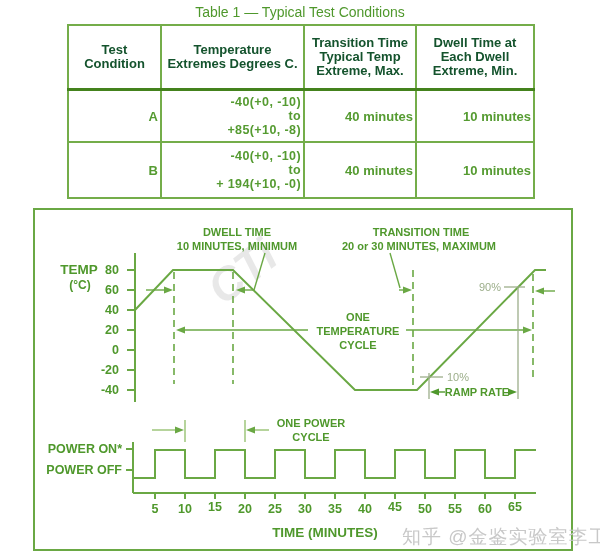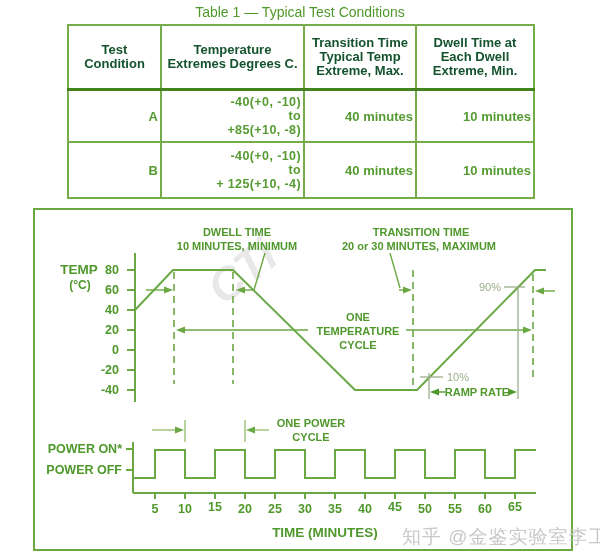--- a/index.html
+++ b/index.html
@@ -66,21 +66,21 @@
         <div class="temp-line">+85(+10, -8)</div>
       </td>
       <td>40 minutes</td>
       <td>10 minutes</td>
     </tr>
     <tr class="rowB">
       <td>B</td>
       <td>
         <div class="temp-line">-40(+0, -10)</div>
         <div class="temp-line">to</div>
-        <div class="temp-line">+ 125(+10, -4)</div>
+        <div class="temp-line">+ 194(+10, -0)</div>
       </td>
       <td>40 minutes</td>
       <td>10 minutes</td>
     </tr>
   </tbody>
     </table>
 
   <svg width="600" height="558" viewBox="0 0 600 558" style="position:absolute;left:0;top:0;">
 
     <rect x="34" y="209" width="538" height="341" fill="none" stroke="#6aa844" stroke-width="2"></rect>

